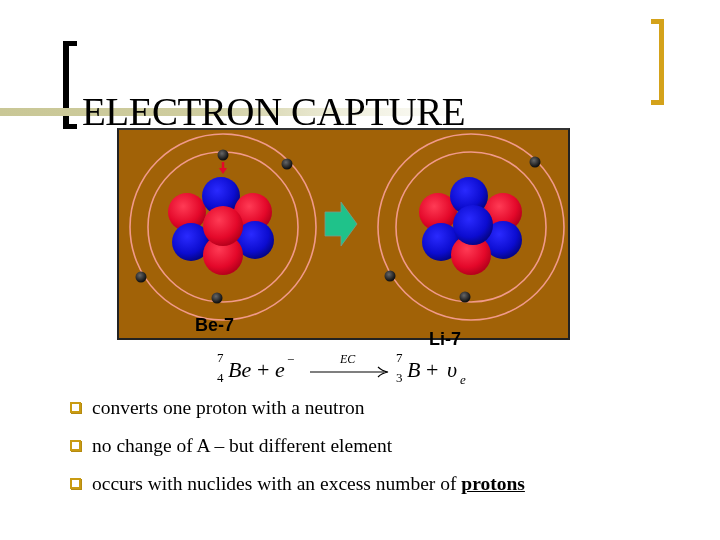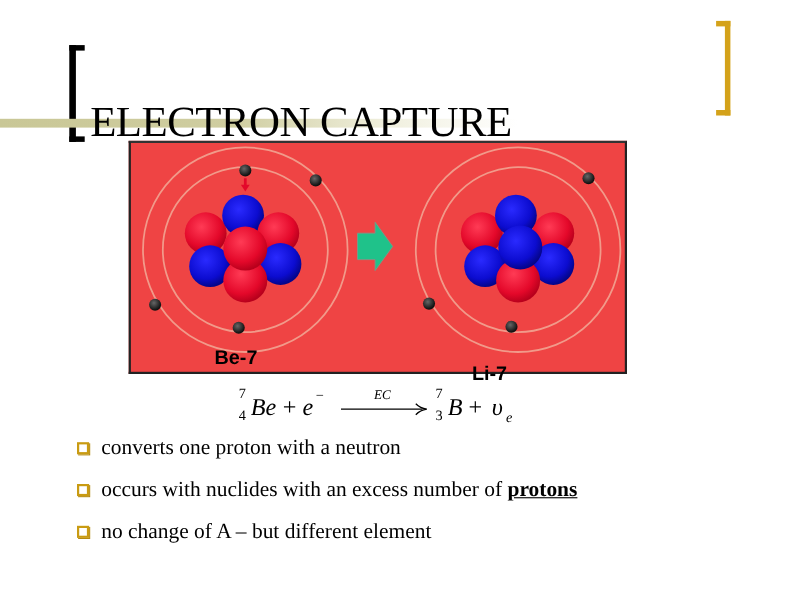--- a/index.html
+++ b/index.html
@@ -23,21 +23,21 @@
       background: linear-gradient(to right, #c9c796 0%, #cfcda0 45%, rgba(230,229,200,0.6) 75%, rgba(255,255,255,0) 100%);
     }
     .title {
       position: absolute; left: 82px; top: 64px;
       font-size: 39px; line-height: 48px; color: #000; letter-spacing: -0.5px;
       white-space: nowrap;
       margin-top: 24px;
     }
     .figure {
       position: absolute; left: 117px; top: 128px; width: 453px; height: 212px;
-      border: 2px solid #222; border-top-color:#333; box-sizing: border-box; background: #ef4444;
+      border: 2px solid #222; border-top-color:#333; box-sizing: border-box; background: #a16207;
     }
     .figure svg { position: absolute; left: 0; top: 0; }
     .fig-label {
       position: absolute; top: 185px;
       font-family: "Liberation Sans", "DejaVu Sans", sans-serif; font-weight: bold;
       font-size: 18px; color: #000;
     }
     .equation {
       position: absolute; left: 212px; top: 350px; height: 40px; width: 270px;
       font-family: "Liberation Serif", serif; font-style: italic; color: #000;
@@ -148,19 +148,19 @@
   <span class="eq-part" style="left:248px; top:22px; font-size:13px;">e</span>
 </div>
 
 <ul class="bullets">
   <li class="bullet">
     <span class="bullet-box"></span>
     <span>converts one proton with a neutron</span>
   </li>
   <li class="bullet">
     <span class="bullet-box"></span>
-    <span>occurs with nuclides with an excess number of </span><b>protons</b>
+    <span>no change of A – but different element</span>
   </li>
   <li class="bullet">
     <span class="bullet-box"></span>
-    <span>no change of A – but different element</span>
+    <span>occurs with nuclides with an excess number of </span><b>protons</b>
   </li>
 </ul>
 
 </body></html>

